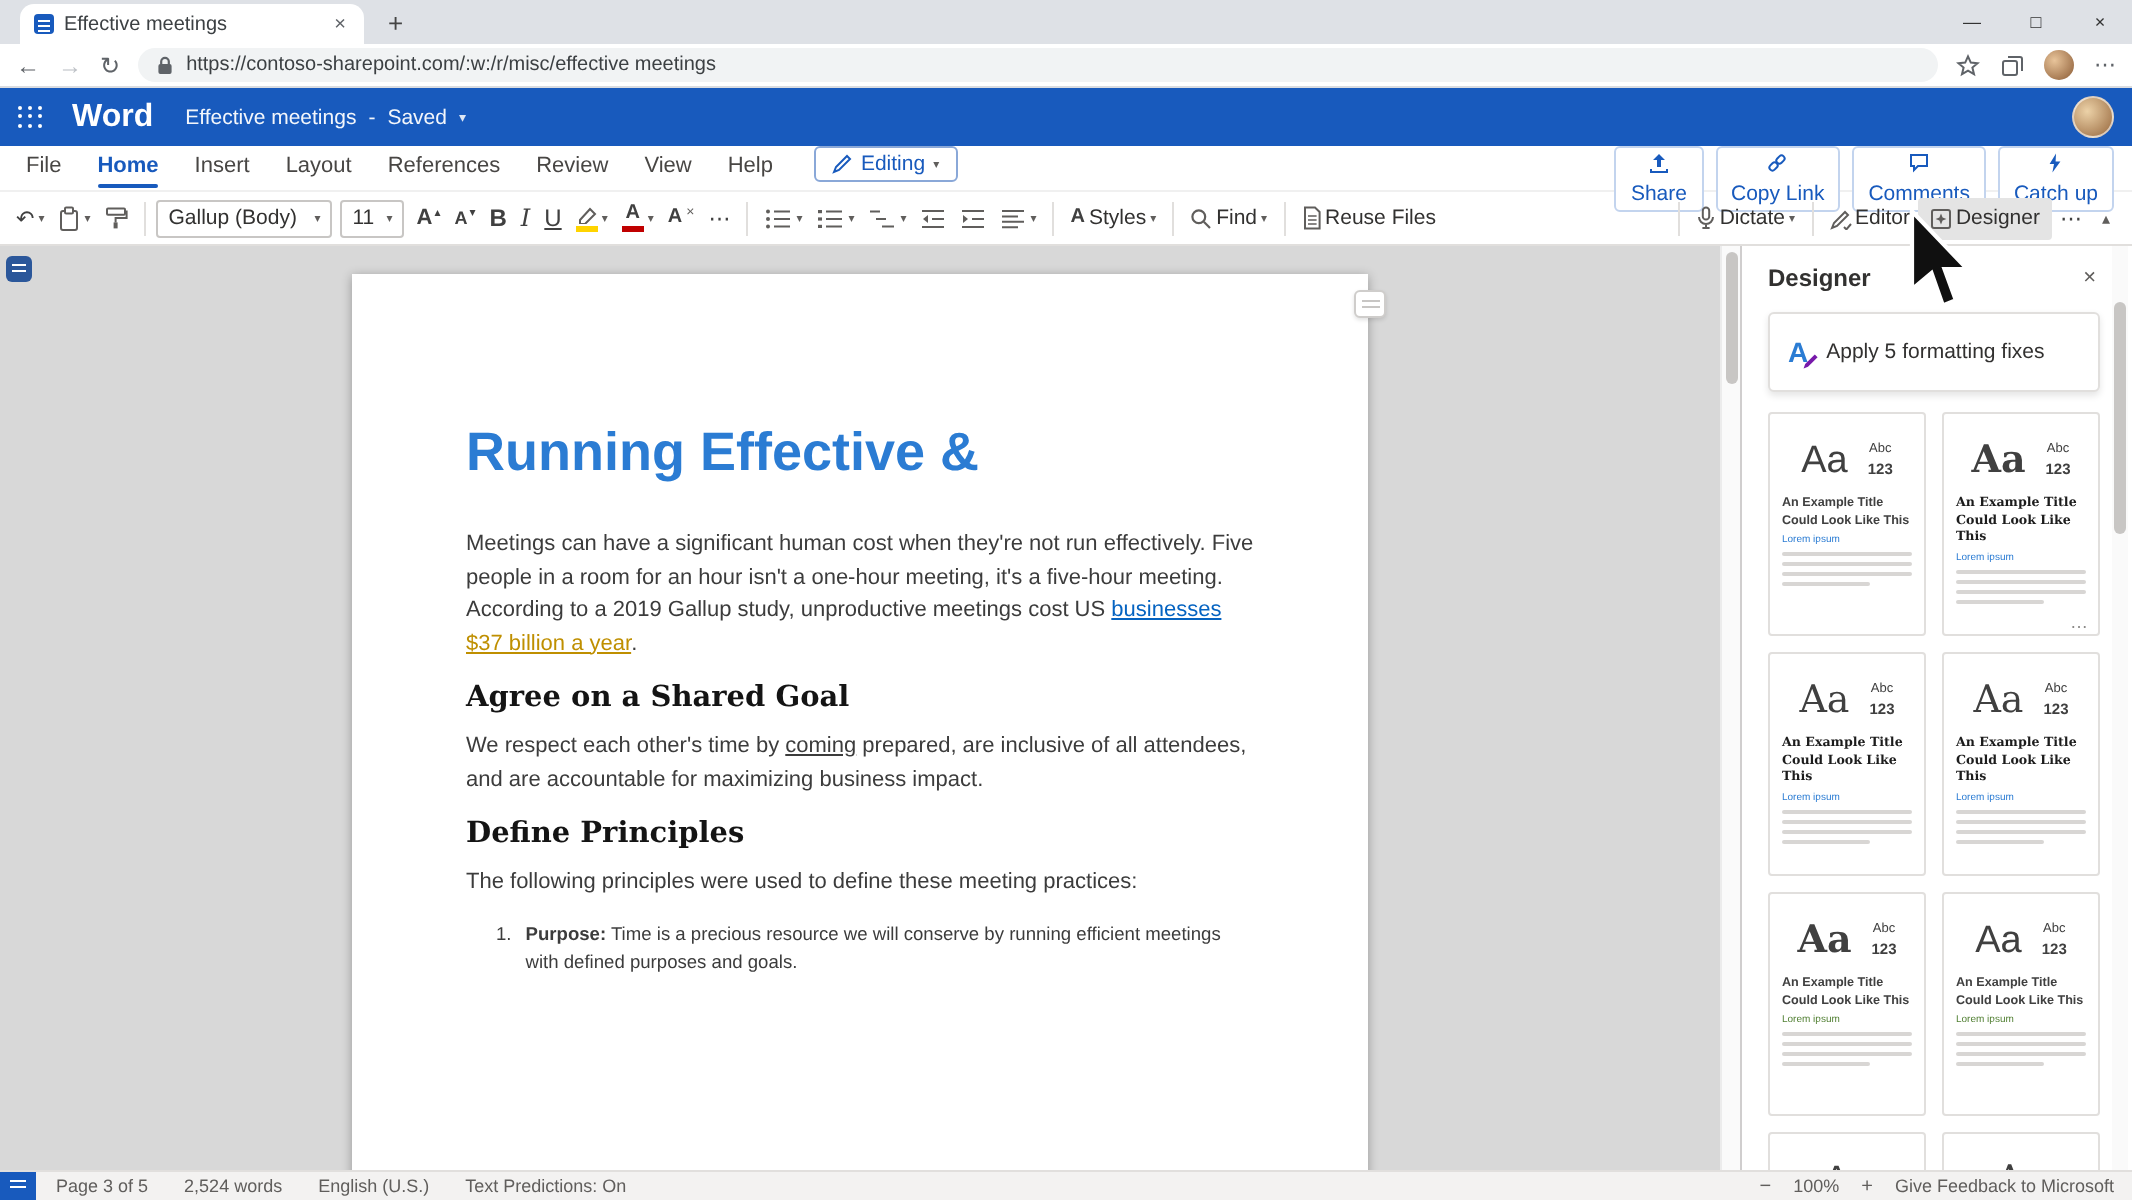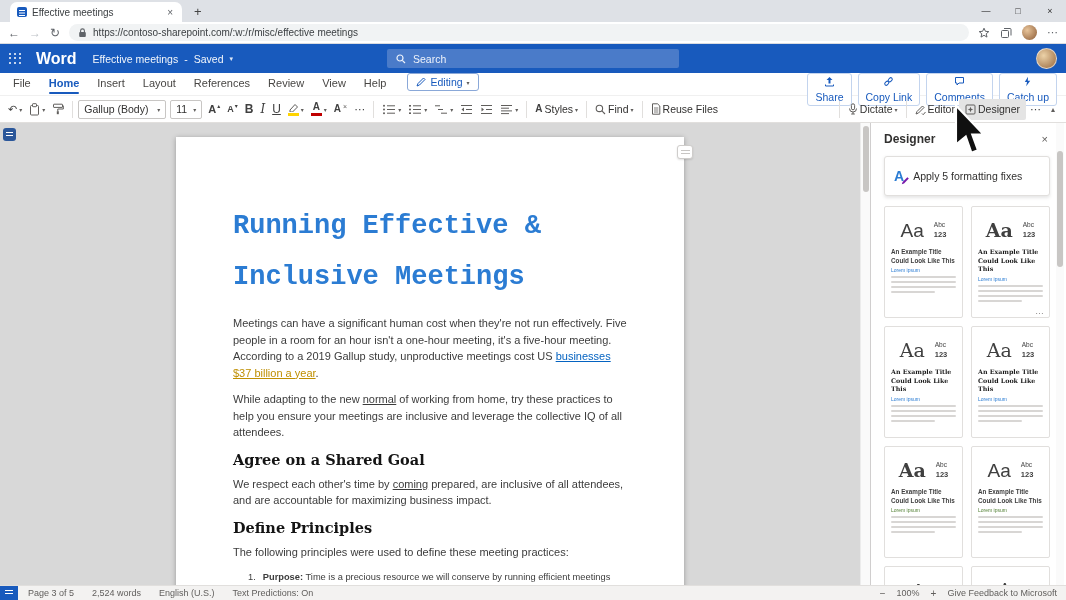--- a/index.html
+++ b/index.html
@@ -75,21 +75,21 @@
 
 .content{display:flex;height:462px;background:#d8d8d8;}
 .canvas{flex:1;position:relative;overflow:hidden;background:#d8d8d8;}
 .corner-ic{position:absolute;left:3px;top:5px;width:13px;height:13px;background:#2b579a;border-radius:3px;}
 .corner-ic::after{content:"";position:absolute;left:3px;top:4px;width:7px;height:1px;background:#fff;box-shadow:0 3px 0 #fff;}
 .page{position:absolute;left:176px;top:14px;width:508px;height:660px;background:#fff;box-shadow:0 1px 5px rgba(0,0,0,.3);padding:64px 57px 0;}
 .comment-anchor{position:absolute;left:677px;top:22px;width:16px;height:14px;background:#fff;border:1px solid #cfcdcb;border-radius:3px;box-shadow:0 1px 2px rgba(0,0,0,.12);}
 .comment-anchor::after{content:"";position:absolute;left:3px;top:4px;width:9px;height:1px;background:#c8c6c4;box-shadow:0 3px 0 #c8c6c4;}
 
 .doc-title{color:#2b7cd3;font-size:27px;font-weight:bold;line-height:51px;margin-bottom:12px;}
-.doc-title span{display:block;font-family:Liberation Mono, monospace;}
+.doc-title span{display:block;}
 .doc-p{font-size:11px;line-height:16.5px;color:#3c3c3c;margin-bottom:10px;}
 .doc-h{font-family:"DejaVu Serif",serif;font-weight:bold;font-size:14.5px;color:#141414;margin:6px 0 8px;}
 .link-blue{color:#0563c1;text-decoration:underline;}
 .link-gold{color:#bf8f00;text-decoration:underline;}
 .u{text-decoration:underline;}
 .doc-list{font-size:9.3px;line-height:14px;color:#3c3c3c;display:flex;gap:7px;padding-left:15px;margin-top:3px;}
 .doc-list b{font-weight:bold;}
 
 
 .v-scroll{width:10px;background:#fafafa;position:relative;border-left:1px solid #ececec;flex:none;}
@@ -104,21 +104,21 @@
 .fix-card{margin-top:10px;border:1px solid #e1dfdd;border-radius:3px;box-shadow:0 1.6px 3.6px rgba(0,0,0,.1);display:flex;align-items:center;gap:9px;padding:12px 9px;background:#fff;}
 .fix-icon{position:relative;font-weight:bold;color:#2b7cd3;font-size:14px;line-height:1;}
 .fix-pen{position:absolute;right:-6px;bottom:-2px;}
 .fix-label{font-size:10.5px;color:#323130;}
 .d-grid{margin-top:10px;display:grid;grid-template-columns:1fr 1fr;gap:8px;}
 .d-card{border:1px solid #e1dfdd;border-radius:2px;background:#fff;height:112px;padding:5px 6px;position:relative;overflow:hidden;}
 .d-top{height:36px;display:flex;align-items:center;justify-content:center;gap:10px;}
 .d-aa{font-size:19px;color:#404040;line-height:1;}
 .d-aa.serif{font-family:"DejaVu Serif",serif;}
 .d-aa.heavy{font-weight:bold;}
-.stack{text-align:left;font-size:6.5px;color:#404040;line-height:1.5;}
+.stack{text-align:center;font-size:6.5px;color:#404040;line-height:1.5;}
 .stack .nm{display:block;font-size:7.5px;font-weight:bold;}
 .pv-title{font-size:6.3px;font-weight:bold;color:#404040;line-height:1.35;}
 .pv-title.serif{font-family:"DejaVu Serif",serif;color:#1c1c1c;}
 .pv-sub{font-size:5px;color:#2b7cd3;margin:2px 0 3px;}
 .pv-sub.green{color:#538135;}
 .pv-line{height:2px;background:#d8d6d4;border-radius:1px;margin-bottom:3px;}
 .pv-line.short{width:68%;}
 .card-more{position:absolute;right:4px;bottom:1px;font-size:9px;color:#8a8886;letter-spacing:1px;}
 .pane-scroll{position:absolute;right:2px;top:0;bottom:0;width:8px;background:#fafafa;}
 .pane-thumb{position:absolute;left:1px;width:6px;top:28px;height:116px;background:#c8c6c4;border-radius:3px;}
@@ -193,27 +193,20 @@
           <i></i>
         </span>
     </span>
     <span class="app-name">Word</span>
     <span class="doc-info">
       <span>Effective meetings</span>
       <span>-</span>
       <span>Saved</span>
       <span class="hdr-chev">▾</span>
     </span>
-    <div class="searchbox">
-      <svg class="ic" width="10" height="10" viewBox="0 0 10 10">
-          <circle cx="4" cy="4" r="3" fill="none" stroke="#eef3fb" stroke-width="1.2"></circle>
-          <path d="M6.3 6.3 L9 9" stroke="#eef3fb" stroke-width="1.2"></path>
-        </svg>
-      <span>Search</span>
-    </div>
     <span class="avatar"></span>
   </div>
 
   <div class="menubar">
     <span class="mtab">File</span>
     <span class="mtab active">Home</span>
     <span class="mtab">Insert</span>
     <span class="mtab">Layout</span>
     <span class="mtab">References</span>
     <span class="mtab">Review</span>
@@ -412,24 +405,22 @@
     <span class="tb">⋯</span>
     <span class="collapse-chev">▴</span>
   </div>
 
   <div class="content">
     <div class="canvas">
       <span class="corner-ic"></span>
       <div class="page">
         <div class="doc-title">
           <span>Running Effective &amp;</span>
-          <span>Inclusive Meetings</span>
         </div>
         <p class="doc-p"><span>Meetings can have a significant human cost when they're not run effectively. Five people in a room for an hour isn't a one-hour meeting, it's a five-hour meeting. According to a 2019 Gallup study, unproductive meetings cost US </span><span class="link-blue">businesses</span><span> </span><span class="link-gold">$37 billion a year</span><span>.</span></p>
-        <p class="doc-p"><span>While adapting to the new </span><span class="u">normal</span><span> of working from home, try these practices to help you ensure your meetings are inclusive and leverage the collective IQ of all attendees.</span></p>
         <h2 class="doc-h">Agree on a Shared Goal</h2>
         <p class="doc-p"><span>We respect each other's time by </span><span class="u">coming</span><span> prepared, are inclusive of all attendees, and are accountable for maximizing business impact.</span></p>
         <h2 class="doc-h">Define Principles</h2>
         <p class="doc-p">The following principles were used to define these meeting practices:</p>
         <div class="doc-list">
           <span>1.</span>
           <span><b>Purpose:</b><span> Time is a precious resource we will conserve by running efficient meetings with defined purposes and goals.</span></span>
         </div>
       </div>
       <span class="comment-anchor"></span>

